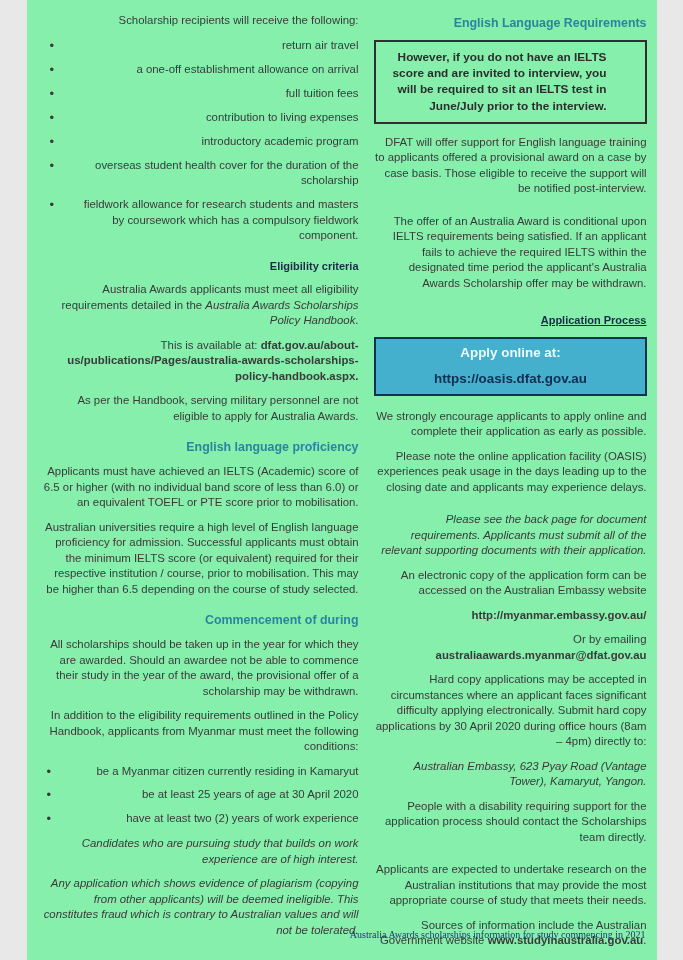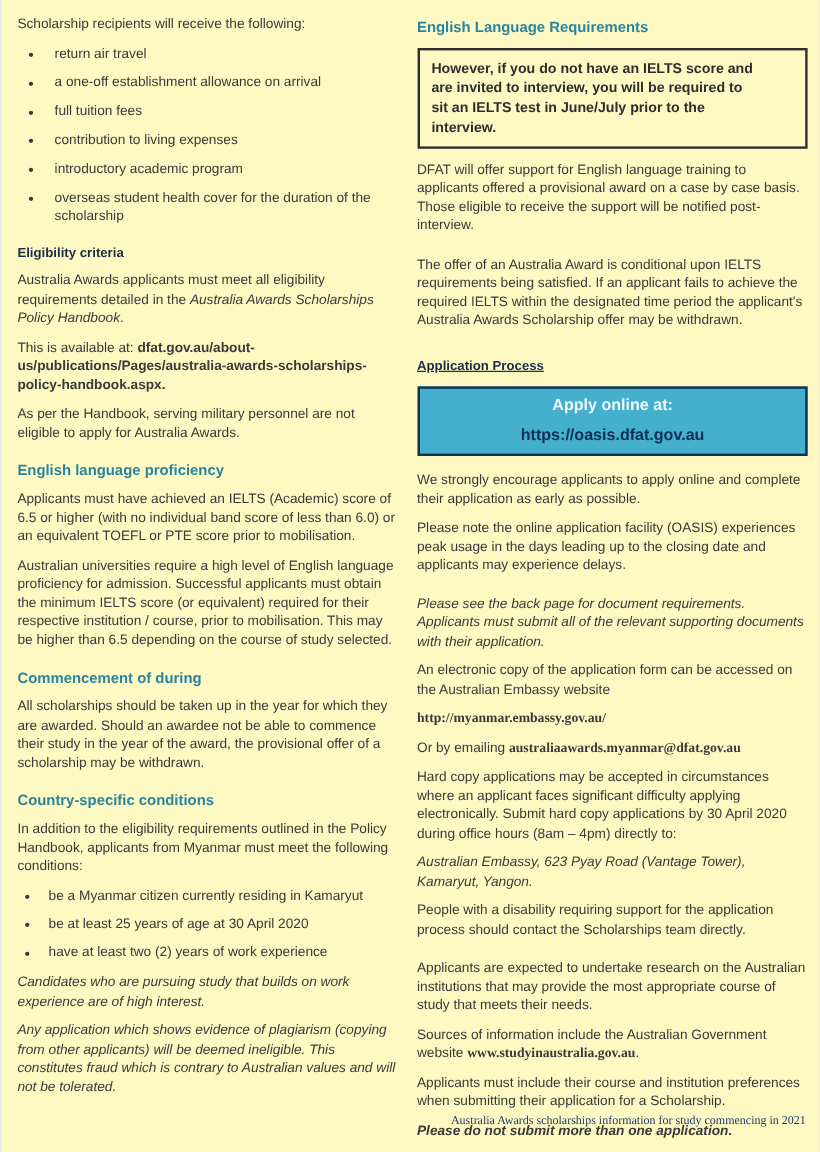--- a/index.html
+++ b/index.html
@@ -1,29 +1,29 @@
 <!DOCTYPE html>
 <html><head>
 <meta charset="utf-8">
 <style>
   html,body { margin:0; padding:0; background:#e8e8e8; }
   .page {
-    width:682px; height:960px; margin:0 auto; background:#fef9c3;
+    width:630px; height:960px; margin:0 auto; background:#86efac;
     position:relative; overflow:hidden; box-sizing:border-box;
     font-family:"Liberation Sans", sans-serif;
-    font-size:11.4px; line-height:1.36; color:#3a3a3a;
+    font-size:11.4px; line-height:1.36; color:#3a3a3a;text-align:right;
   }
   .cols { display:flex; gap:15px; padding:13px 10px 0 14px; box-sizing:border-box; }
   .col-left  { width:318px; flex:0 0 318px; }
   .col-right { flex:1; min-width:0; }
 
   .p { margin:0 0 9px 0; }
   .p.gap-top { margin-top:17px; }
   .italic { font-style:italic; }
-  .bold { font-weight:bold;font-family:Liberation Serif, serif; }
+  .bold { font-weight:bold; }
   .bold-italic { font-weight:bold; font-style:italic; }
   .underline { text-decoration:underline; }
   .link-bold { font-weight:bold; word-wrap:break-word; overflow-wrap:break-word; }
 
   .h-navy {
     color:#1b2b4a; font-weight:bold; font-size:11px;
     margin:15px 0 9px 0;
   }
   .h-teal {
     color:#2a84a0; font-weight:bold; font-size:12.4px;
@@ -68,35 +68,35 @@
 
     <div class="col-left">
       <p class="p">Scholarship recipients will receive the following:</p>
       <ul class="bullets">
         <li>return air travel</li>
         <li>a one-off establishment allowance on arrival</li>
         <li>full tuition fees</li>
         <li>contribution to living expenses</li>
         <li>introductory academic program</li>
         <li>overseas student health cover for the duration of the scholarship</li>
+        <li>fieldwork allowance for research students and masters by coursework which has a compulsory fieldwork component.</li>
       </ul>
 
       <h2 class="h-navy">Eligibility criteria</h2>
       <p class="p"><span>Australia Awards applicants must meet all eligibility requirements detailed in the </span><span class="italic">Australia Awards Scholarships Policy Handbook</span><span>.</span></p>
       <p class="p"><span>This is available at: </span><span class="link-bold">dfat.gov.au/about-us/publications/Pages/australia-awards-scholarships-policy-handbook.aspx.</span></p>
       <p class="p">As per the Handbook, serving military personnel are not eligible to apply for Australia Awards.</p>
 
       <h3 class="h-teal">English language proficiency</h3>
       <p class="p">Applicants must have achieved an IELTS (Academic) score of 6.5 or higher (with no individual band score of less than 6.0) or an equivalent TOEFL or PTE score prior to mobilisation.</p>
       <p class="p">Australian universities require a high level of English language proficiency for admission. Successful applicants must obtain the minimum IELTS score (or equivalent) required for their respective institution / course, prior to mobilisation. This may be higher than 6.5 depending on the course of study selected.</p>
 
       <h3 class="h-teal">Commencement of during</h3>
       <p class="p">All scholarships should be taken up in the year for which they are awarded. Should an awardee not be able to commence their study in the year of the award, the provisional offer of a scholarship may be withdrawn.</p>
 
-      <h3 class="h-teal">Country-specific conditions</h3>
       <p class="p">In addition to the eligibility requirements outlined in the Policy Handbook, applicants from Myanmar must meet the following conditions:</p>
       <ul class="bullets bullets-tight">
         <li>be a Myanmar citizen currently residing in Kamaryut</li>
         <li>be at least 25 years of age at 30 April 2020</li>
         <li>have at least two (2) years of work experience</li>
       </ul>
       <p class="p italic">Candidates who are pursuing study that builds on work experience are of high interest.</p>
       <p class="p italic">Any application which shows evidence of plagiarism (copying from other applicants) will be deemed ineligible. This constitutes fraud which is contrary to Australian values and will not be tolerated.</p>
     </div>
 

